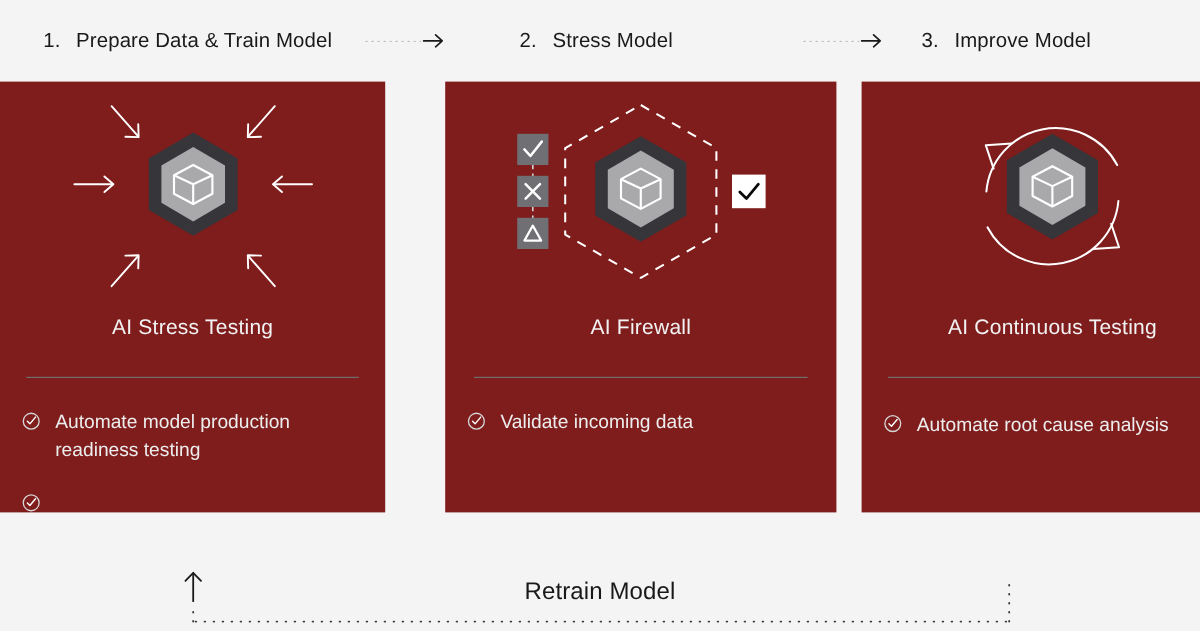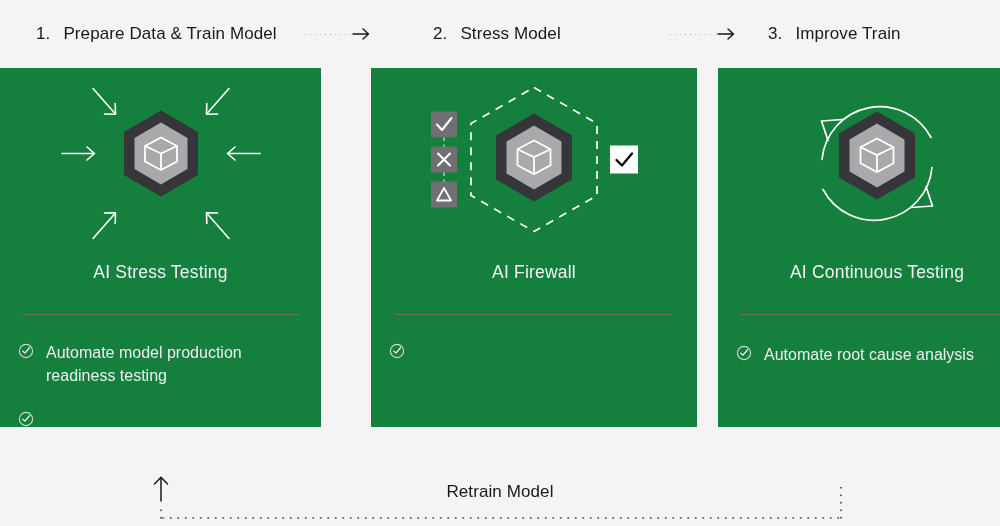--- a/index.html
+++ b/index.html
@@ -30,21 +30,21 @@
     background-size: 5px 2px; background-repeat: repeat-x;
     background-position: 0 center;
   }
   .hdr-arrow .tip { width: 20px; height: 18px; margin-left: 1px; }
   .arrow-1 { left: 303px; }
   .arrow-2 { left: 668px; }
 
   
   .card {
     position: absolute; top: 68px; height: 359px;
-    background: #15803d; color: #fff; overflow: hidden;
+    background: #7f1d1d; color: #fff; overflow: hidden;
   }
   .card-1 { left: 0;   width: 321px; }
   .card-2 { left: 339px; width: 326px; margin-left: 32px; }
   .card-3 { left: 718px; width: 318px; }
 
   .art { position: relative; width: 100%; height: 192px; }
   .art svg { position: absolute; left: 50%; top: 50%; transform: translate(-50%,-50%); }
 
   .card-title {
     text-align: center; font-size: 17.5px; color: #f2f2f2;
@@ -59,21 +59,21 @@
     display: flex; align-items: flex-start; gap: 12px;
     margin-bottom: 22px; font-size: 16px; line-height: 1.45; color: #ededed;
   }
   .feat .ck { flex: 0 0 auto; width: 16px; height: 16px; margin-top: 2px; }
   .feat .txt { max-width: 268px; }
 
   
   .footer { position: absolute; left: 0; top: 468px; width: 1000px; height: 58px; }
   .retrain-label {
     position: absolute; left: 0; top: 14px; width: 1000px;
-    text-align: center; font-size: 17px; color: #19191b; letter-spacing: .1px;
+    text-align: center; font-size: 20px; color: #19191b; letter-spacing: .1px;
   }
   .loop { position: absolute; left: 0; top: 0; }
 </style>
 </head>
 <body>
 
 <div id="root">
 
   <div class="header">
 
@@ -96,21 +96,21 @@
 
     <div class="hdr-arrow arrow-2">
       <span class="dots"></span>
       <svg class="tip" viewBox="0 0 20 18">
         <path d="M1 9 H16 M11 4 L16.5 9 L11 14" fill="none" stroke="#19191b" stroke-width="1.4" stroke-linecap="round" stroke-linejoin="round"></path>
       </svg>
     </div>
 
     <div class="step step-3">
       <span class="num">3.</span>
-      <span>Improve Train</span>
+      <span>Improve Model</span>
     </div>
   </div>
 
   <div class="card card-1">
     <div class="art">
       <svg width="230" height="185" viewBox="0 0 230 185">
 
         <polygon points="115,39 152,60.5 152,103.5 115,125 78,103.5 78,60.5" fill="#35353a"></polygon>
 
         <polygon points="115,51 141.5,66.5 141.5,97.5 115,113 88.5,97.5 88.5,66.5" fill="#a9a9ac"></polygon>
@@ -205,20 +205,21 @@
 
     <div class="card-title">AI Firewall</div>
     <div class="rule"></div>
 
     <div class="feat-list">
       <div class="feat">
         <svg class="ck" viewBox="0 0 16 16">
           <circle cx="8" cy="8" r="6.6" fill="none" stroke="#d6d6d6" stroke-width="1.1"></circle>
           <path d="M4.8 8.1 L6.9 10.2 L11.6 4.6" fill="none" stroke="#ffffff" stroke-width="1.2" stroke-linecap="round" stroke-linejoin="round"></path>
         </svg>
+        <span class="txt">Validate incoming data</span>
       </div>
     </div>
   </div>
 
   <div class="card card-3">
     <div class="art">
       <svg width="200" height="185" viewBox="0 0 200 185">
 
         <polygon points="100,40 138,62 138,106 100,128 62,106 62,62" fill="#35353a"></polygon>
 

